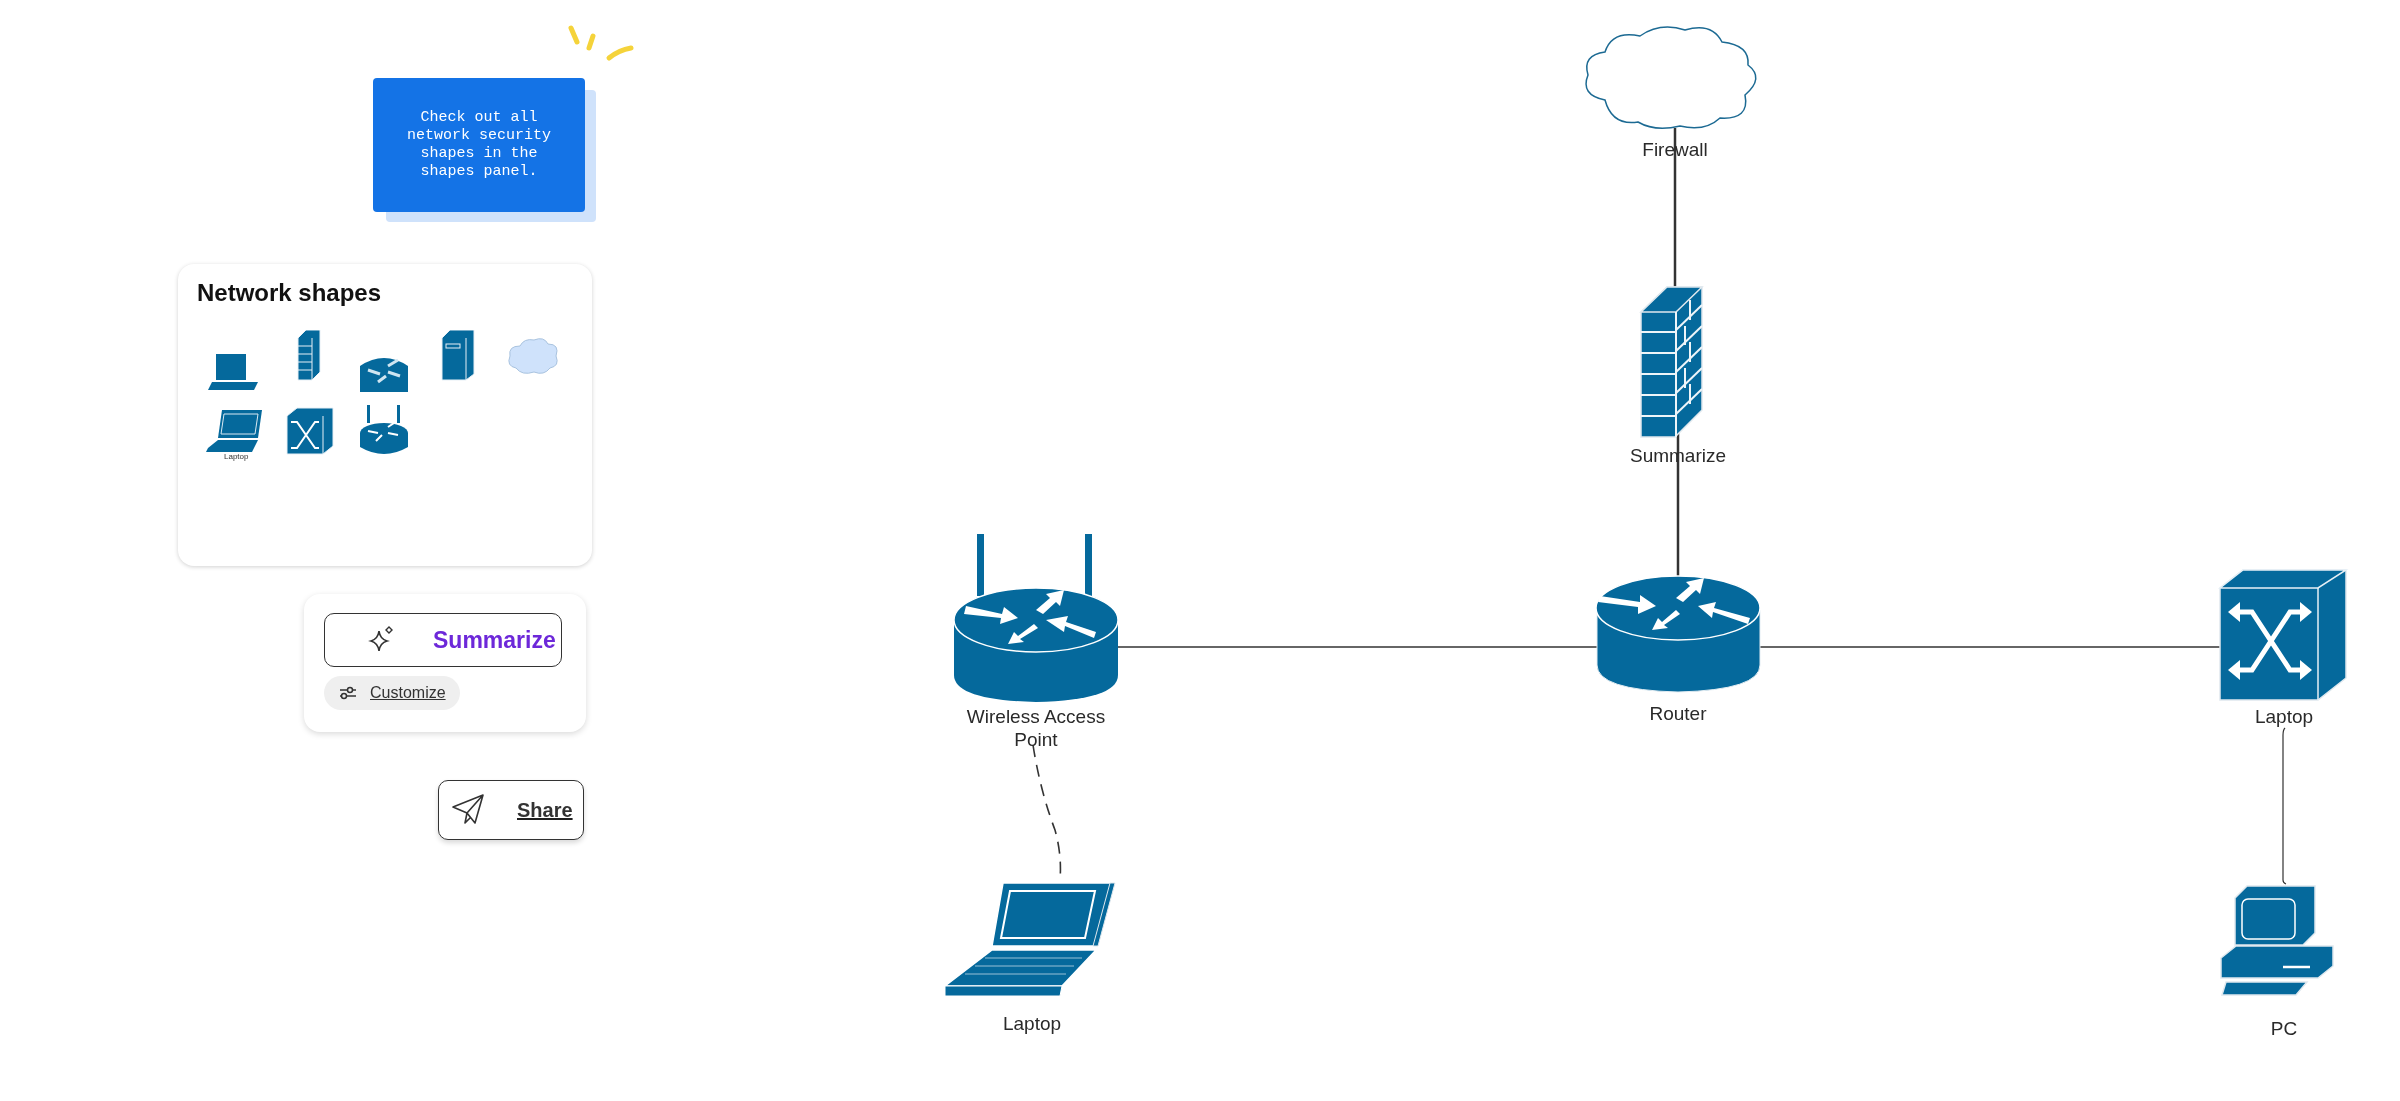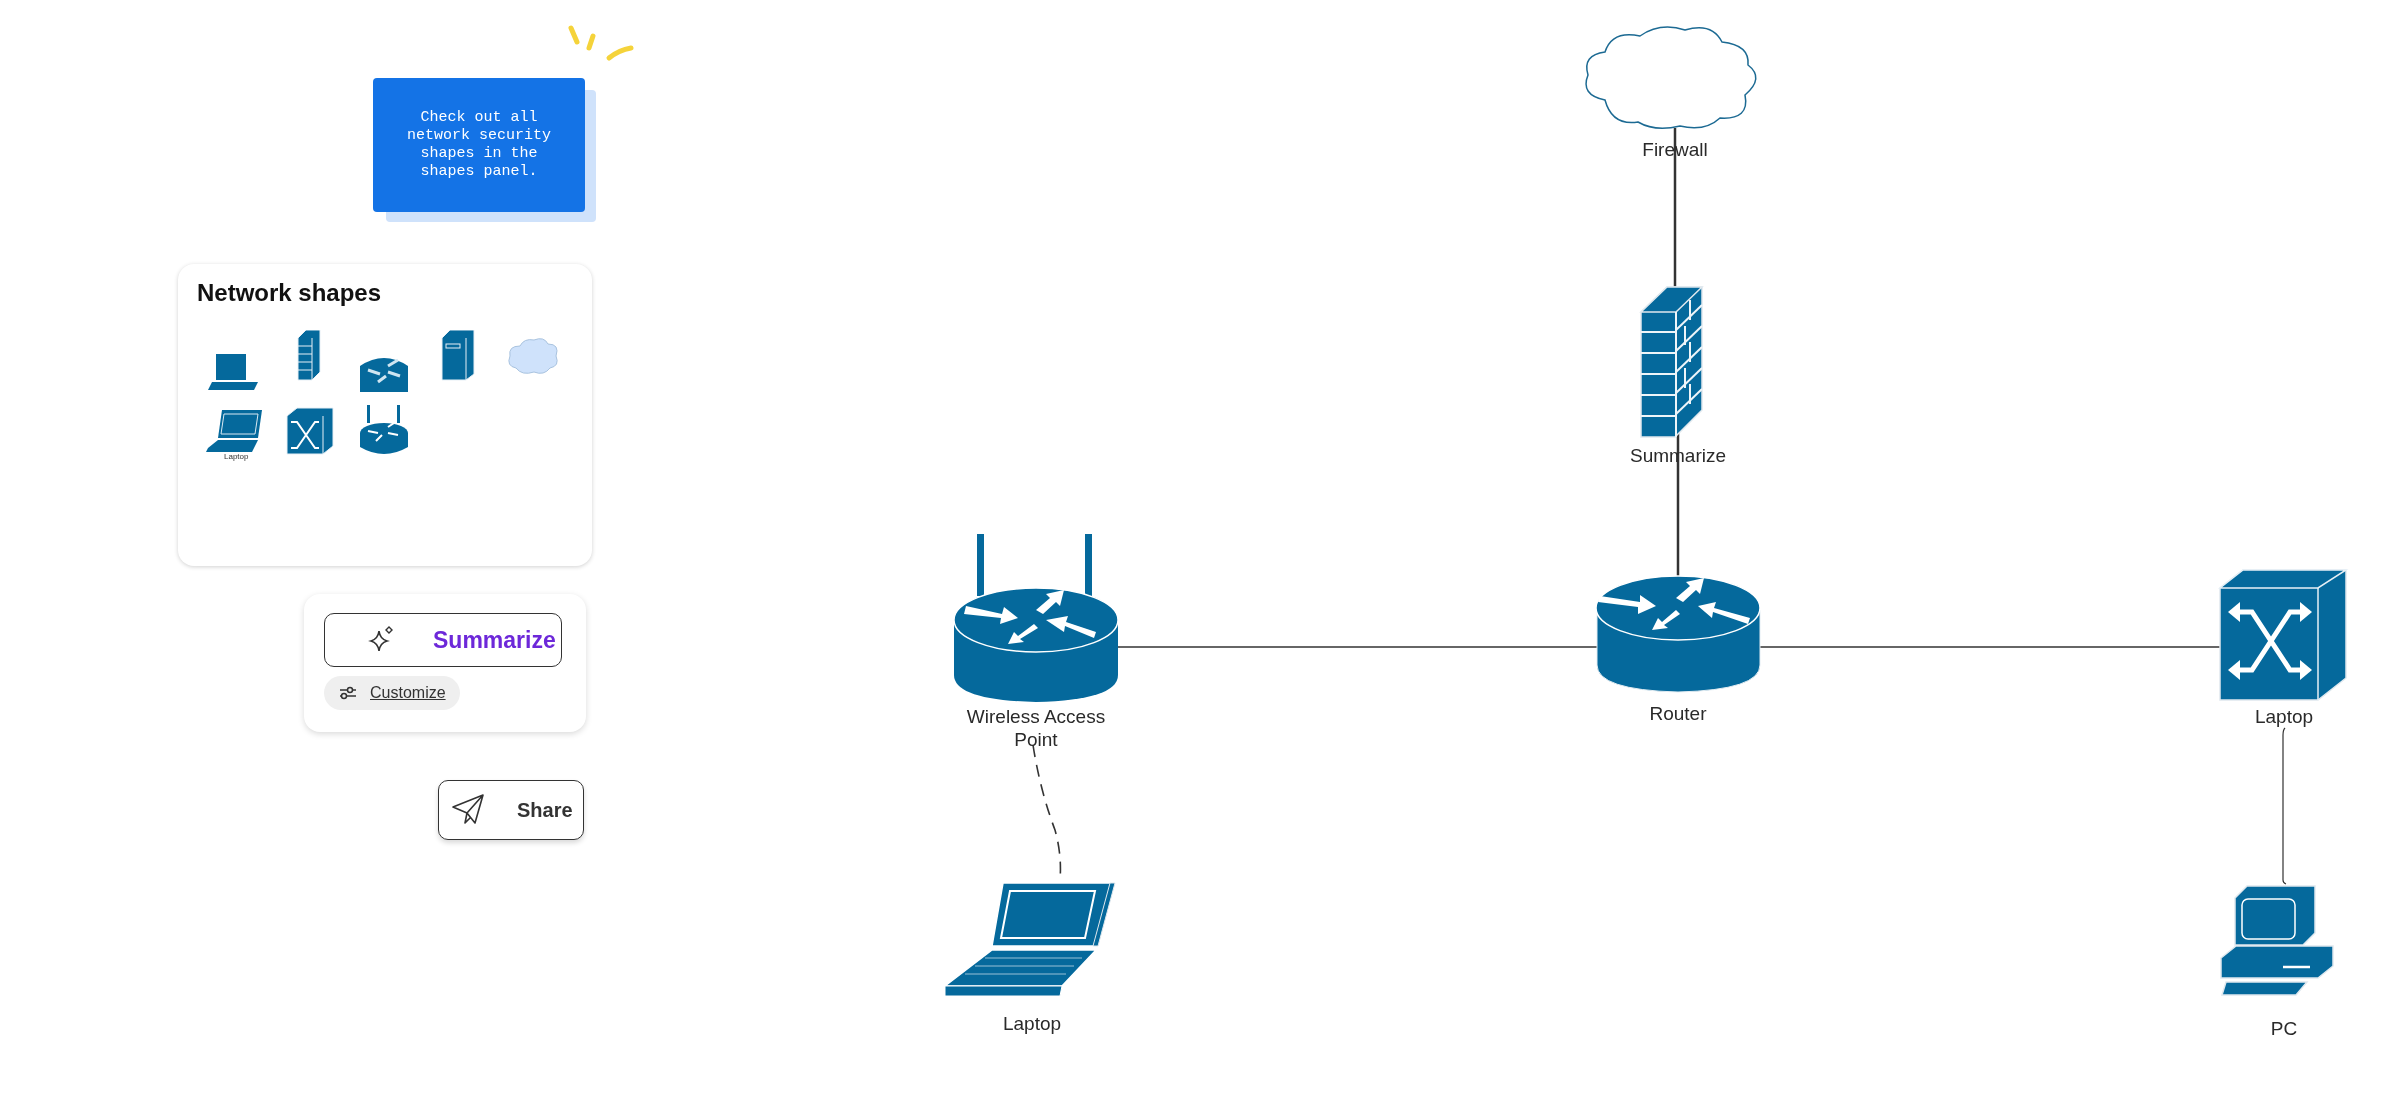--- a/index.html
+++ b/index.html
@@ -20,21 +20,21 @@
   
   .ai-card { left:304px; top:594px; width:282px; height:138px; background:#fff; border-radius:16px;
              box-shadow:0 2px 6px rgba(0,0,0,0.15); }
   .btn-summarize { left:324px; top:613px; width:238px; height:54px; border:1.5px solid #333; border-radius:10px;
                    background:#fff; display:flex; align-items:center; box-sizing:border-box; cursor:pointer; }
   .btn-summarize .lbl { font-size:23px; font-weight:bold; color:#6d28d9; margin-left:36px; }
   .btn-customize { left:324px; top:676px; width:136px; height:34px; background:#efefef; border-radius:17px;
                    display:flex; align-items:center; box-sizing:border-box; cursor:pointer; }
   .btn-customize .lbl { font-size:16px; color:#333; margin-left:12px;text-decoration:underline; }
   .btn-share { left:438px; top:780px; width:146px; height:60px; background:#fff; border:1.5px solid #333; border-radius:10px;
-               box-sizing:border-box; display:flex; align-items:center; box-shadow:0 3px 5px rgba(0,0,0,0.15); cursor:pointer; }
+               box-sizing:border-box; display:flex; align-items:center; box-shadow:0 3px 5px rgba(0,0,0,0.15); cursor:pointer;text-decoration:underline; }
   .btn-share .lbl { font-size:20px; font-weight:bold; color:#333; margin-left:30px; }
   
   .diagram { left:0; top:0; width:2400px; height:1101px; }
   .node-label { position:absolute; font-size:19px; color:#2a2a2a; text-align:center; line-height:23px; transform:translateX(-50%); white-space:nowrap; }
 </style>
 </head>
 <body>
 
 <svg class="abs sparkle" viewBox="0 0 72 42">
   <path d="M6 6 L12 20" stroke="#f5d33a" stroke-width="5" stroke-linecap="round" fill="none"></path>

